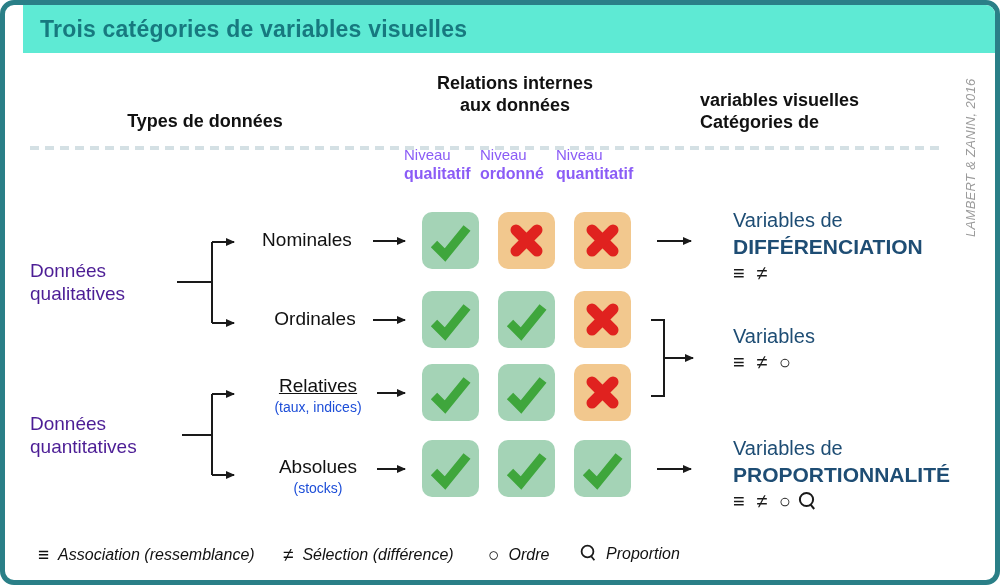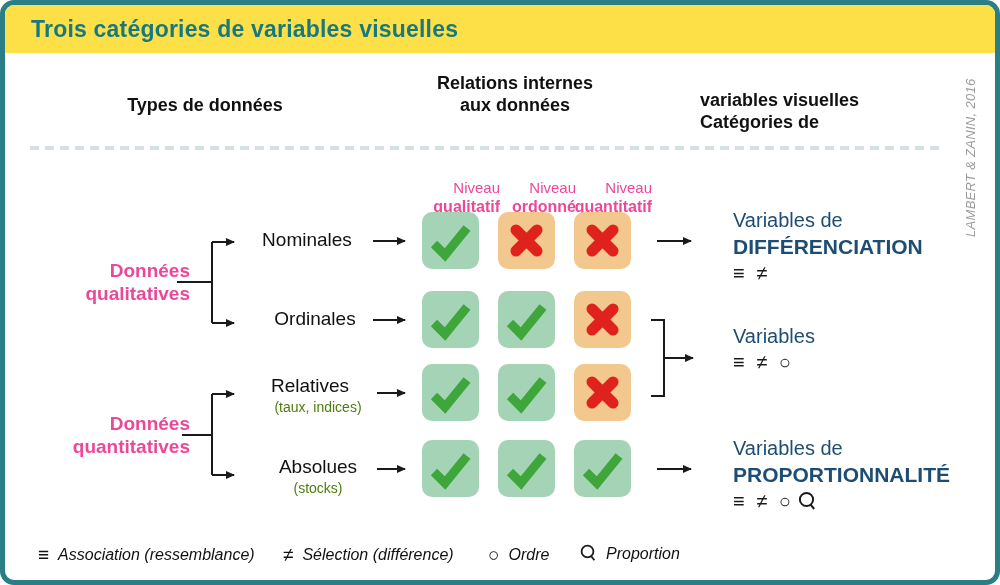--- a/index.html
+++ b/index.html
@@ -1,44 +1,44 @@
 <!DOCTYPE html>
 <html><head>
 <meta charset="utf-8">
 <style>
   html,body{margin:0;padding:0;background:#fff;font-family:"Liberation Sans",sans-serif;}
   #frame{position:relative;width:1000px;height:585px;box-sizing:border-box;
          border:5px solid #2a7f87;border-radius:14px;overflow:hidden;background:#fff;}
   
-  #titlebar{position:absolute;left:0;top:0;right:0;height:48px;background:#fde047;
-            display:flex;align-items:center;padding-left:26px;box-sizing:border-box;}
+  #titlebar{position:absolute;left:18px;top:0;right:0;height:48px;background:#5eead4;
+            display:flex;align-items:center;padding-left:17px;box-sizing:border-box;}
   #titlebar h1{margin:0;font-size:23px;font-weight:bold;color:#17797f;letter-spacing:.2px;}
 
   .abs{position:absolute;}
   .hdr{font-weight:bold;font-size:18px;line-height:22px;color:#111;}
   .center{text-align:center;}
 
   
   #dash{position:absolute;left:25px;top:141px;width:910px;height:4px;
         background:repeating-linear-gradient(90deg,#d4e0e4 0 9px,transparent 9px 15px);}
 
   
-  .level{width:96px;text-align:right;font-size:15px;line-height:19px;color:#ec4899;top:173px;}
+  .level{width:96px;text-align:left;font-size:15px;line-height:19px;color:#8b5cf6;top:140px;}
   .level b{font-size:16px;}
   #level0{left:399px;} #level1{left:475px;} #level2{left:551px;}
 
   
-  .group{font-weight:bold;font-size:19px;line-height:23px;color:#ec4899;text-align:right;width:160px;}
+  .group{font-weight:normal;font-size:19px;line-height:23px;color:#4c1d95;text-align:left;width:160px;}
   #group0{left:25px;top:254px;} #group1{left:25px;top:407px;}
 
   
   .dtype{font-size:19px;line-height:22px;color:#111;text-align:center;width:130px;}
-  .dnote{font-size:14px;line-height:17px;color:#4d7c0f;text-align:center;width:130px;}
+  .dnote{font-size:14px;line-height:17px;color:#1d4ed8;text-align:center;width:130px;}
   #type0{left:237px;top:224px;} #type1{left:245px;top:303px;}
-  #type2{left:240px;top:370px;} #note2{left:248px;top:394px;}
+  #type2{left:248px;top:370px;text-decoration:underline;} #note2{left:248px;top:394px;}
   #type3{left:248px;top:451px;} #note3{left:248px;top:475px;}
 
   
   .cell{position:absolute;width:57px;height:57px;border-radius:10px;}
   .cell svg{display:none;position:absolute;left:0;top:0;}
   .cell[data-state="check"]{background:#a4d3b6;}
   .cell[data-state="check"] svg.check-icon{display:block;}
   .cell[data-state="cross"]{background:#f2c88e;}
   .cell[data-state="cross"] svg.cross-icon{display:block;}
   .c0{left:417px;} .c1{left:493px;} .c2{left:569px;}
@@ -68,21 +68,21 @@
 </style>
 </head>
 <body>
 
 <div id="frame">
 
   <div id="titlebar">
     <h1>Trois catégories de variables visuelles</h1>
   </div>
 
-  <div class="abs hdr center" style="left:60px;top:89px;width:280px;">Types de données</div>
+  <div class="abs hdr center" style="left:60px;top:105px;width:280px;">Types de données</div>
   <div class="abs hdr center" style="left:410px;top:67px;width:200px;">
     <div>Relations internes</div>
     <div>aux données</div>
   </div>
   <div class="abs hdr" style="left:695px;top:84px;width:240px;">
     <div>variables visuelles</div>
     <div>Catégories de</div>
   </div>
 
   <div id="dash"></div>

